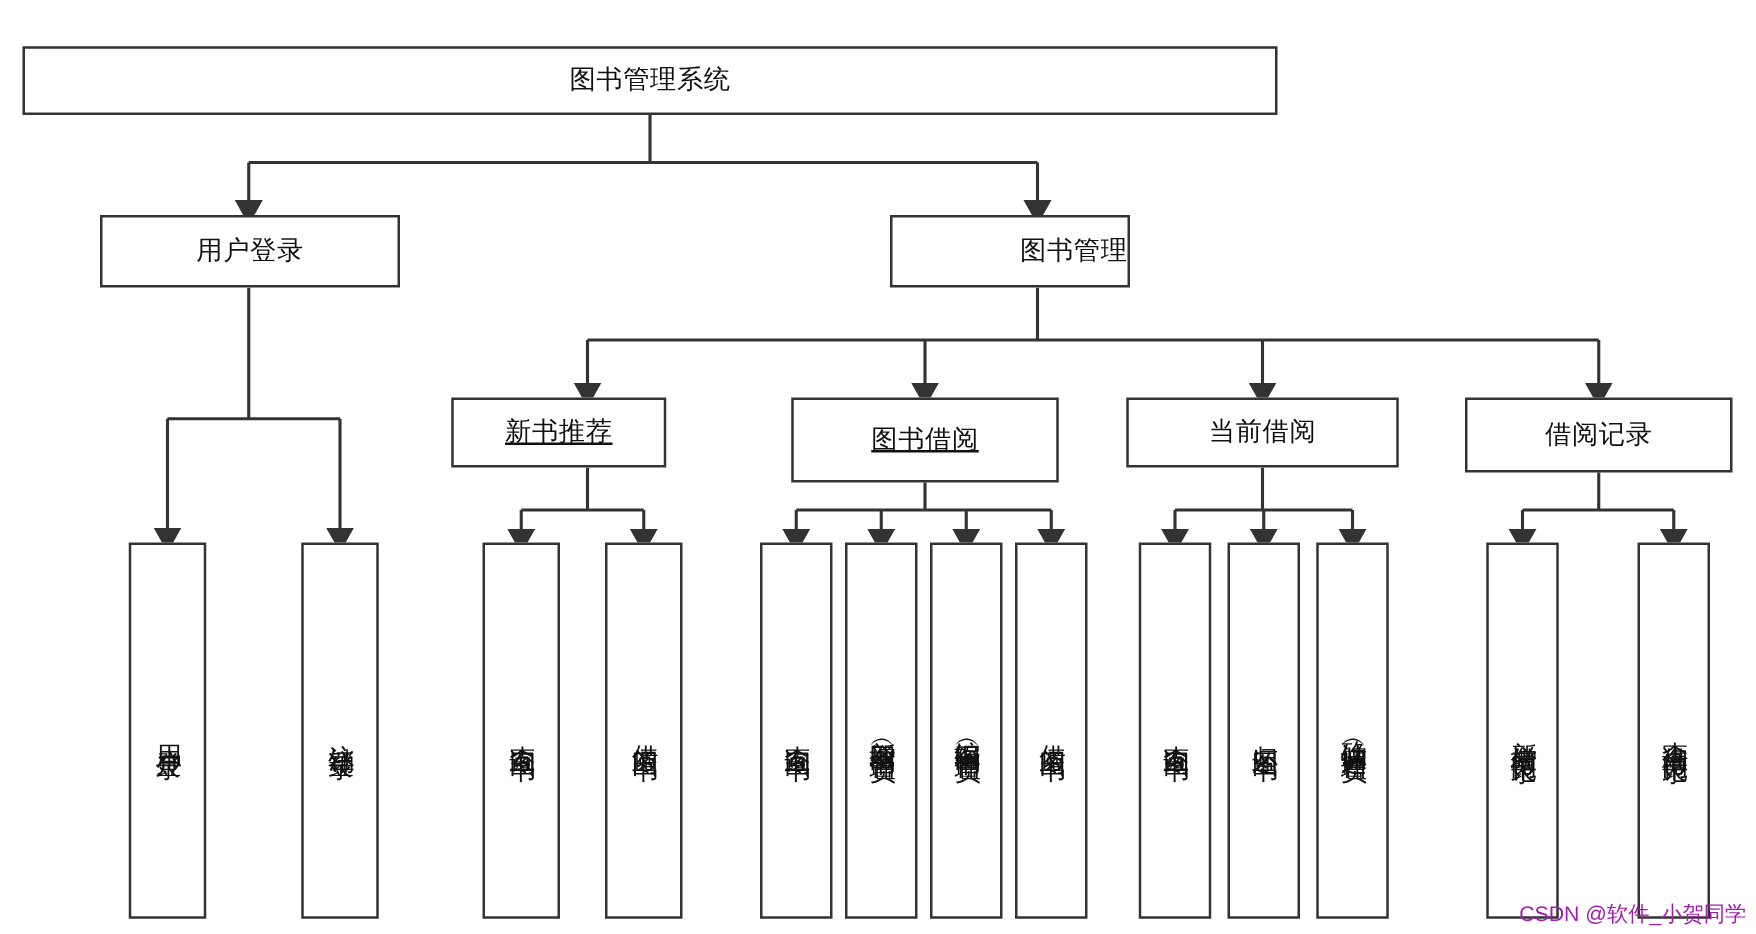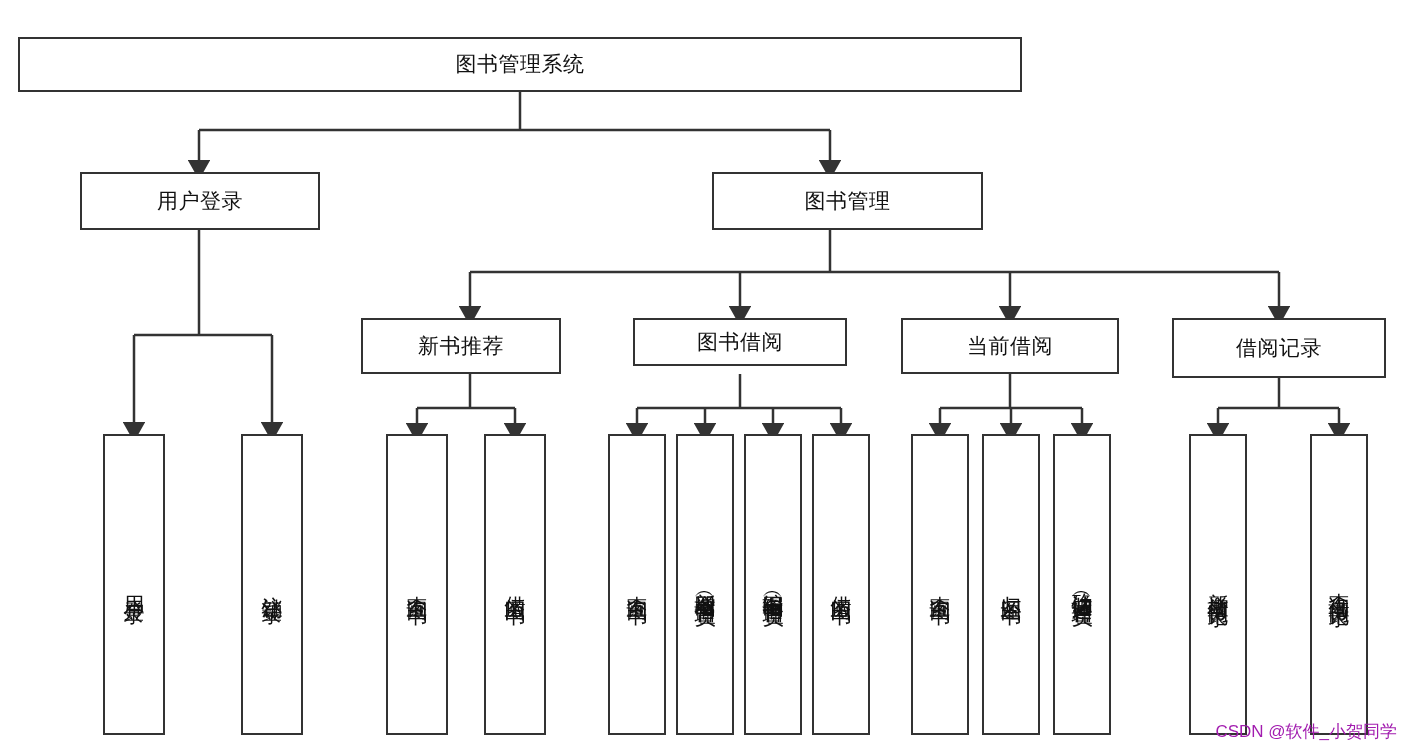--- a/index.html
+++ b/index.html
@@ -134,28 +134,28 @@
     </g>
   </svg>
 
   <div class="node" style="left:18px; top:13px; width:1004px; height:55px;margin-top:24px;">
     <span class="node-label">图书管理系统</span>
   </div>
 
   <div class="node" style="left:80px; top:172px; width:240px; height:58px;">
     <span class="node-label">用户登录</span>
   </div>
-  <div class="node" style="left:712px; top:172px; width:271px; height:58px;">
+  <div class="node" style="left:712px; top:172px; width:192px; height:58px;justify-content:flex-end;">
     <span class="node-label">图书管理</span>
   </div>
 
-  <div class="node" style="left:361px; top:318px; width:200px; height:56px;">
+  <div class="node" style="left:361px; top:318px; width:172px; height:56px;text-decoration:underline;">
     <span class="node-label">新书推荐</span>
   </div>
-  <div class="node" style="left:633px; top:318px; width:214px; height:48px;">
+  <div class="node" style="left:633px; top:318px; width:214px; height:68px;text-decoration:underline;">
     <span class="node-label">图书借阅</span>
   </div>
   <div class="node" style="left:901px; top:318px; width:218px; height:56px;justify-content:center;">
     <span class="node-label">当前借阅</span>
   </div>
   <div class="node" style="left:1172px; top:318px; width:214px; height:60px;">
     <span class="node-label">借阅记录</span>
   </div>
 
   <div class="node vertical" style="left:103px; top:434px; width:62px; height:301px;">

